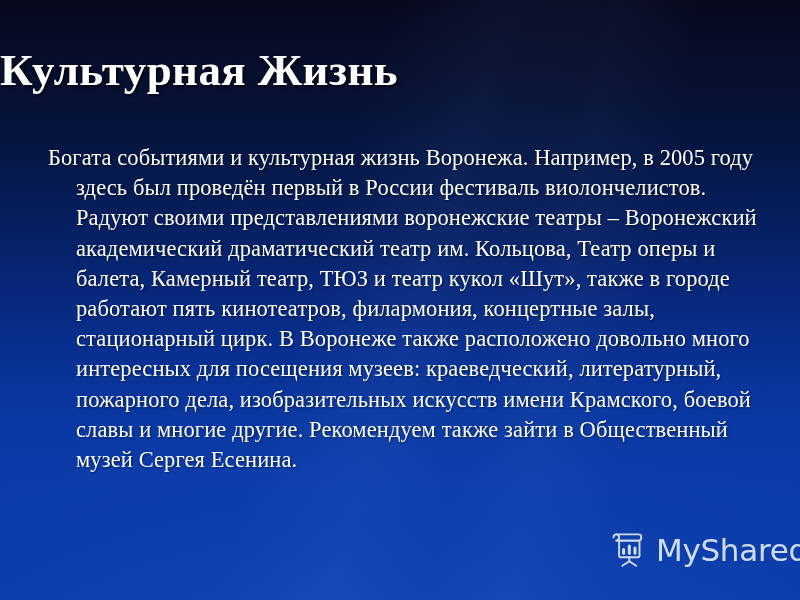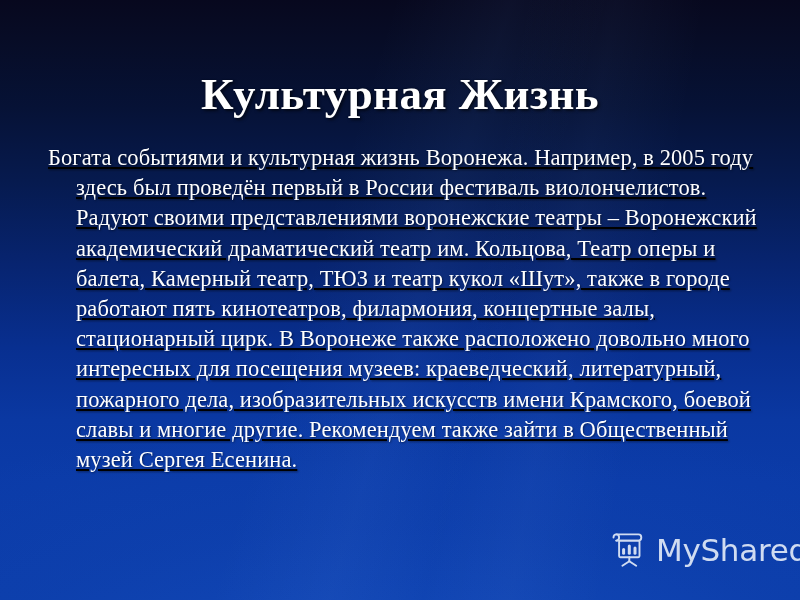--- a/index.html
+++ b/index.html
@@ -39,39 +39,36 @@
     background:
       linear-gradient(107deg, rgba(255,255,255,0) 40%, rgba(120,170,255,0.055) 52%, rgba(255,255,255,0) 62%),
       linear-gradient(100deg, rgba(255,255,255,0) 58%, rgba(140,180,255,0.045) 68%, rgba(255,255,255,0) 78%);
   }
 
   .title {
     position: absolute;
     left: 0;
     top: 44px;
     width: 800px;
-    text-align: center;
     color: #ffffff;
     font-size: 45px;
     font-weight: bold;
     letter-spacing: 0.4px;
     line-height: 52px;
     text-shadow: 2px 2px 3px rgba(0,0,0,0.55), 0 0 2px rgba(0,0,0,0.4);
     white-space: nowrap;
     z-index: 3;
-    margin-top: 24px;
   }
 
   .body-block {
     position: absolute;
     left: 42px;
     top: 143px;
     width: 726px;
     z-index: 3;
-    text-decoration: underline;
   }
 
   .body-para {
     color: #ffffff;
     font-size: 22.5px;
     line-height: 30.2px;
     text-align: left;
     padding-left: 34px;
     text-indent: -28px;
     letter-spacing: 0.1px;

